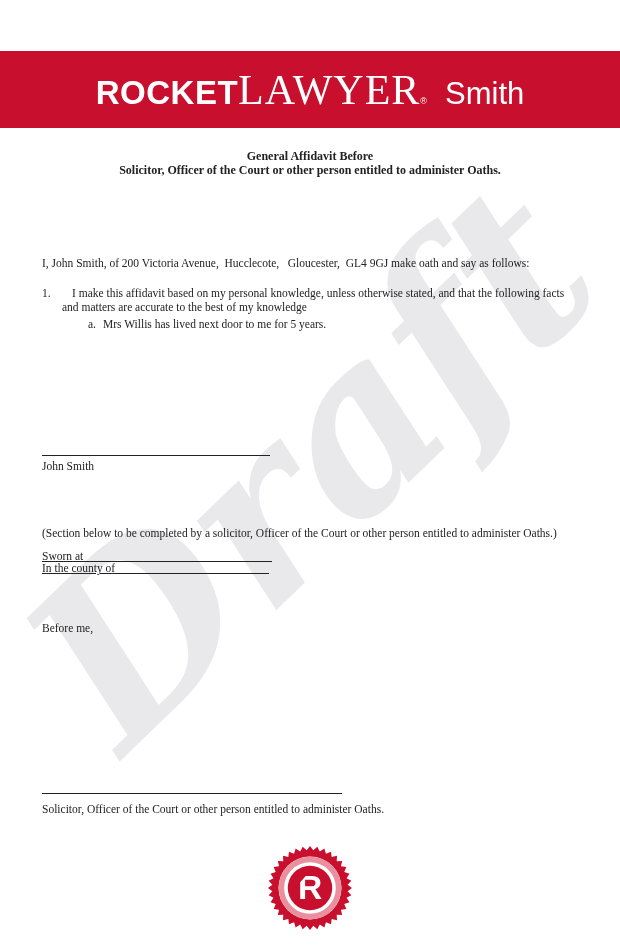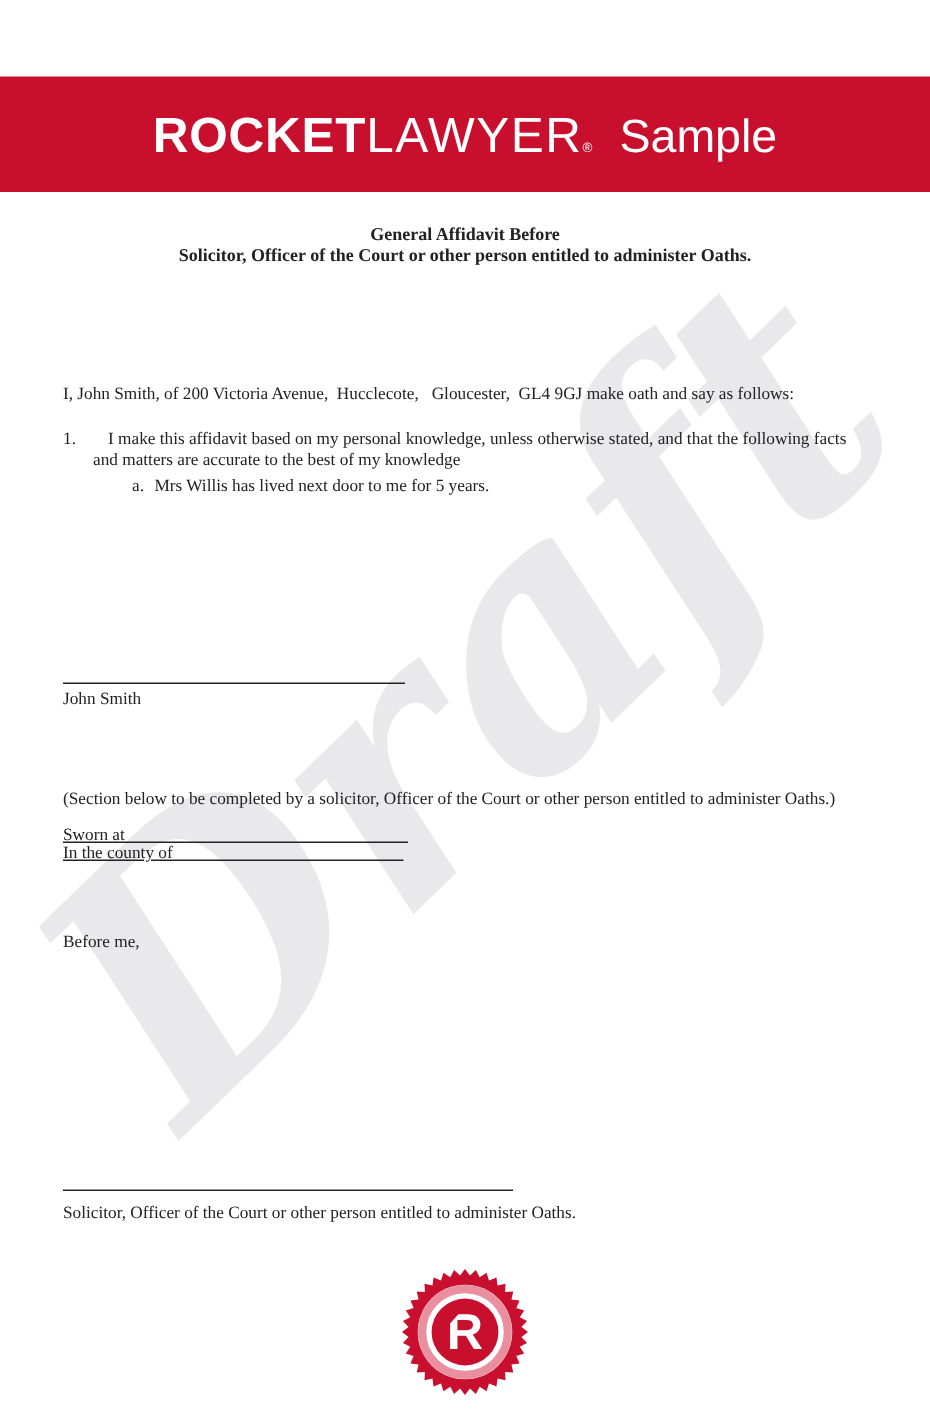--- a/index.html
+++ b/index.html
@@ -12,22 +12,22 @@
     position:absolute; left:0; top:27px; width:620px; height:77px;
     background:var(--brand-red, #C8102E);
     display:flex; align-items:center; justify-content:center; z-index:2;margin-top:24px;
   }
   .logo-row { display:flex; align-items:baseline; color:#fff; white-space:nowrap; }
   .logo-rocket {
     font-family:"Liberation Sans", sans-serif; font-weight:700;
     font-size:33px; letter-spacing:0.5px;
   }
   .logo-lawyer {
-    font-family:Liberation Sans, sans-serif; font-weight:400;
-    font-size:33px; letter-spacing:1px;
+    font-family:Liberation Serif, serif; font-weight:400;
+    font-size:42px; letter-spacing:1px;
   }
   .logo-reg { font-family:"Liberation Sans", sans-serif; font-size:9px; vertical-align:baseline; }
   .logo-sample {
     font-family:"Liberation Sans", sans-serif; font-weight:400;
     font-size:31px; margin-left:18px;
   }
   
   .watermark {
     position:absolute; left:310px; top:465px; z-index:0;
     transform:translate(-50%,-50%) rotate(-44deg);
@@ -65,21 +65,21 @@
 </head>
 <body>
 
 <div class="page">
 
   <div class="header-band">
     <div class="logo-row">
       <span class="logo-rocket">ROCKET</span>
         <span class="logo-lawyer">LAWYER</span>
         <span class="logo-reg">®</span>
-      <span class="logo-sample">Sample</span>
+      <span class="logo-sample">Smith</span>
     </div>
   </div>
 
   <div class="watermark">Draft</div>
 
   <div class="doc">
 
     <div class="title-block">
       <div>General Affidavit Before</div>
       <div>Solicitor, Officer of the Court or other person entitled to administer Oaths.</div>

